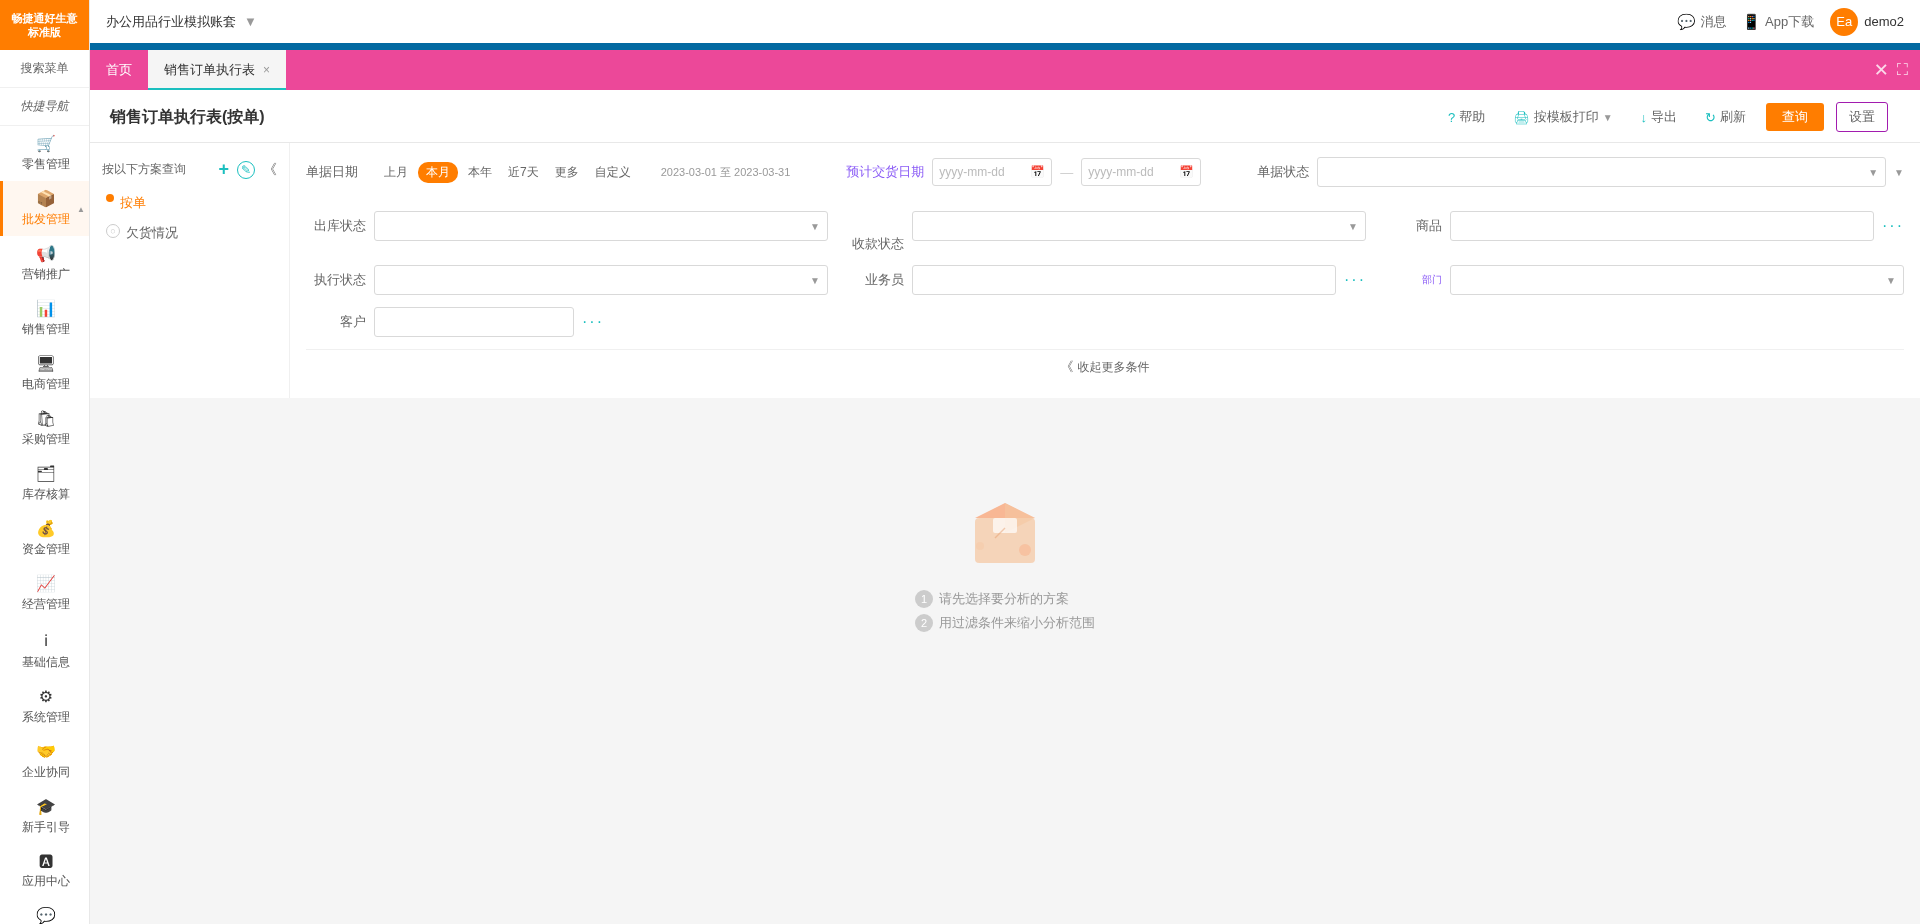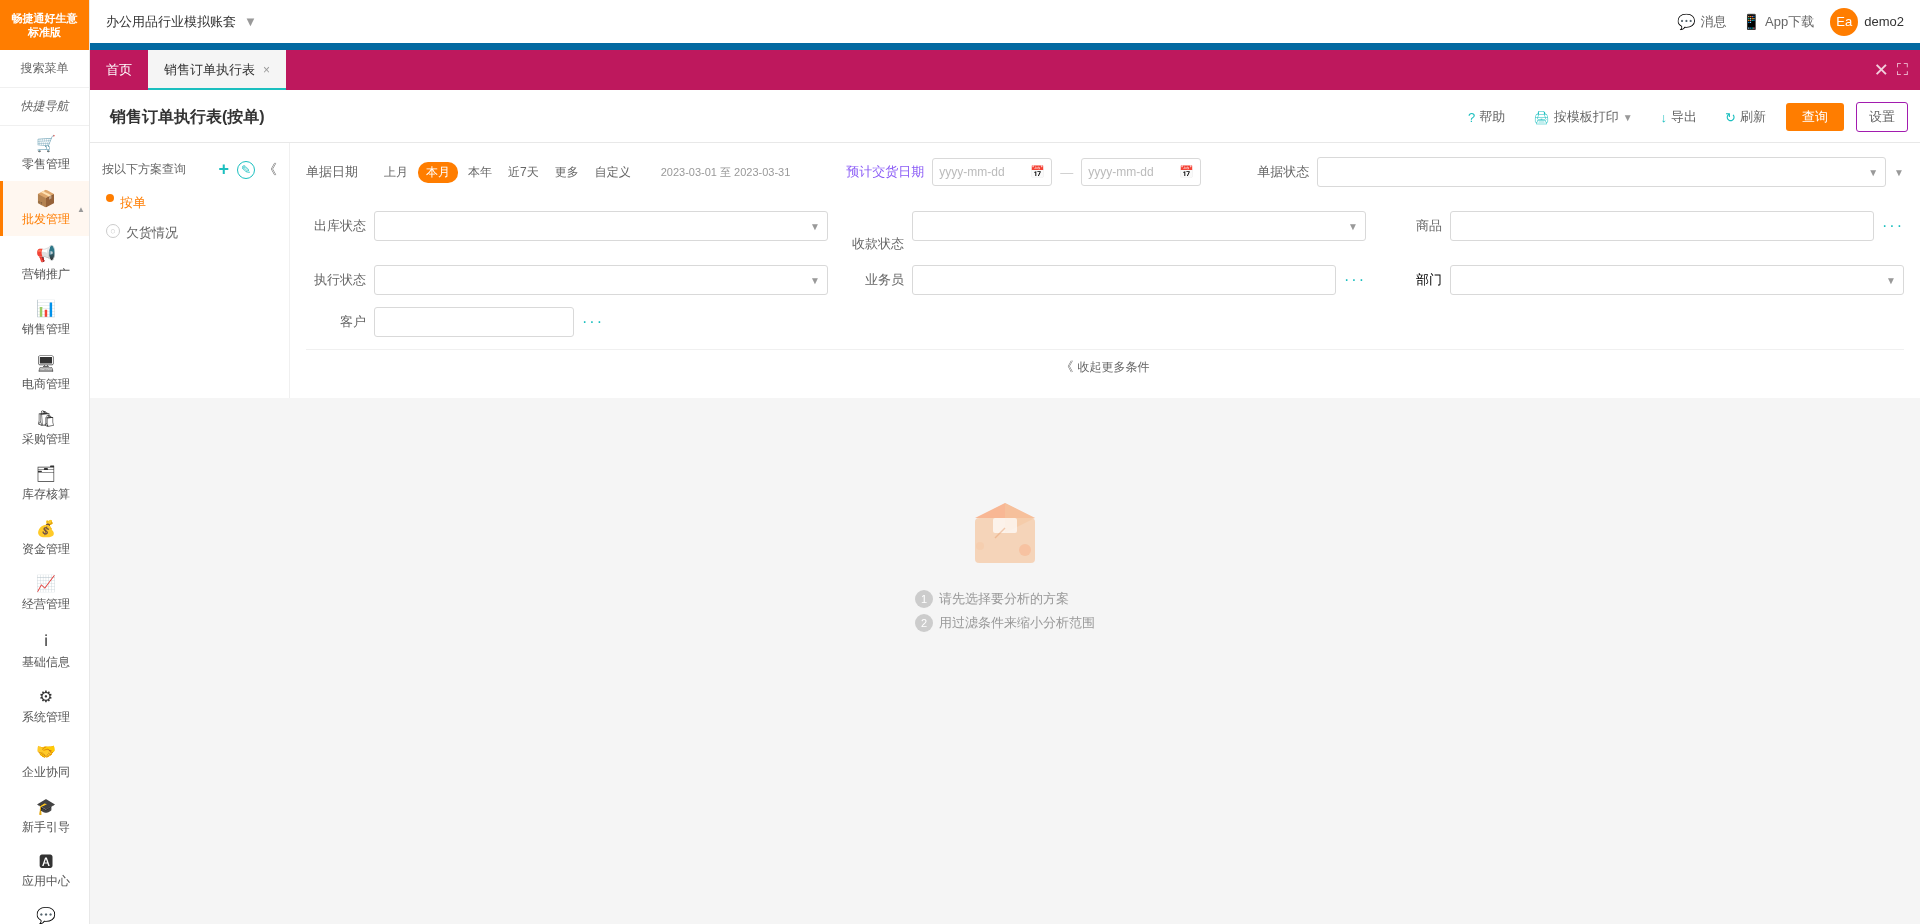--- a/index.html
+++ b/index.html
@@ -26,34 +26,34 @@
 
     
     .top-header { height: 50px; background: #fff; border-bottom: 7px solid #0369a1; display: flex; align-items: center; justify-content: space-between; padding: 0 16px; }
     .top-header-left { display: flex; align-items: center; gap: 8px; }
     .top-header-right { display: flex; align-items: center; gap: 16px; }
     .top-header-btn { display: flex; align-items: center; gap: 4px; color: #666; font-size: 13px; cursor: pointer; }
     .user-avatar { width: 28px; height: 28px; border-radius: 50%; background: #ff7d00; display: flex; align-items: center; justify-content: center; color: #fff; font-size: 11px; overflow: hidden; }
     .user-name { font-size: 13px; color: #333; cursor: pointer; }
 
     
-    .tab-bar { height: 40px; background: #be185d; display: flex; align-items: center; padding: 0 0; justify-content: space-between; }
+    .tab-bar { height: 40px; background: #ec4899; display: flex; align-items: center; padding: 0 0; justify-content: space-between; }
     .tab-item { height: 40px; display: flex; align-items: center; padding: 0 16px; font-size: 13px; cursor: pointer; position: relative; }
     .tab-item.home { color: #fff; background: transparent; }
     .tab-item.active-tab { background: #f5f5f5; color: #333; }
     .tab-item.active-tab::after { content: ''; position: absolute; bottom: 0; left: 0; right: 0; height: 2px; background: #1bbfbf; }
     .tab-close { margin-left: 8px; color: #999; font-size: 12px; cursor: pointer; }
     .tab-bar-actions { margin-left: auto; display: flex; align-items: center; gap: 8px; padding-right: 12px; }
     .tab-bar-icon { color: #fff; font-size: 16px; cursor: pointer; opacity: 0.8; }
 
     
     .content { flex: 1; overflow-y: auto; background: #f5f5f5; }
 
     
-    .page-header { background: #fff; padding: 12px 12px 10px 20px; display: flex; align-items: center; justify-content: space-between; border-bottom: 1px solid #e8e8e8; }
+    .page-header { background: #fff; padding: 12px 32px 10px 20px; display: flex; align-items: center; justify-content: space-between; border-bottom: 1px solid #e8e8e8; }
     .page-header-actions { display: flex; align-items: center; gap: 12px; }
     .page-action-btn { display: flex; align-items: center; gap: 4px; color: #666; font-size: 13px; cursor: pointer; padding: 4px 8px; border-radius: 3px; }
     .page-action-btn.primary { background: #ff7d00; color: #fff; border: none; padding: 5px 16px; border-radius: 3px; cursor: pointer; }
     .page-action-btn.secondary { background: #fff; color: #666; border: 1px solid #a21caf; padding: 5px 12px; border-radius: 3px; cursor: pointer; }
 
     
     .filter-panel { background: #fff; margin: 0; padding: 0; }
     .filter-left { width: 200px; background: #fff; border-right: 1px solid #f0f0f0; padding: 12px 0; display: flex; flex-direction: column; }
     .filter-panel-body { display: flex; }
     .filter-left-header { display: flex; align-items: center; justify-content: space-between; padding: 4px 12px 8px 12px; }
@@ -334,21 +334,21 @@
                   <option value=""></option>
                 </select>
               </div>
             </div>
             <div style="display:flex;align-items:center;gap:8px;flex:1;">
               <span style="color:#666;font-size:13px;white-space:nowrap;min-width:60px;text-align:right;">业务员</span>
               <input class="filter-field-input" style="flex: 1 1 0%;" type="text">
               <span class="filter-dots">···</span>
             </div>
             <div style="display:flex;align-items:center;gap:8px;flex:1;">
-              <span style="color:#000000;font-size:13px;white-space:nowrap;min-width:60px;text-align:right;">部门</span>
+              <span style="color:#8b5cf6;font-size:10px;white-space:nowrap;min-width:60px;text-align:right;">部门</span>
               <div class="select-wrapper" style="flex:1;">
                 <select class="filter-select" style="width:100%;">
                   <option value=""></option>
                 </select>
               </div>
             </div>
           </div>
 
           <div class="filter-row">
             <div style="display:flex;align-items:center;gap:8px;">

